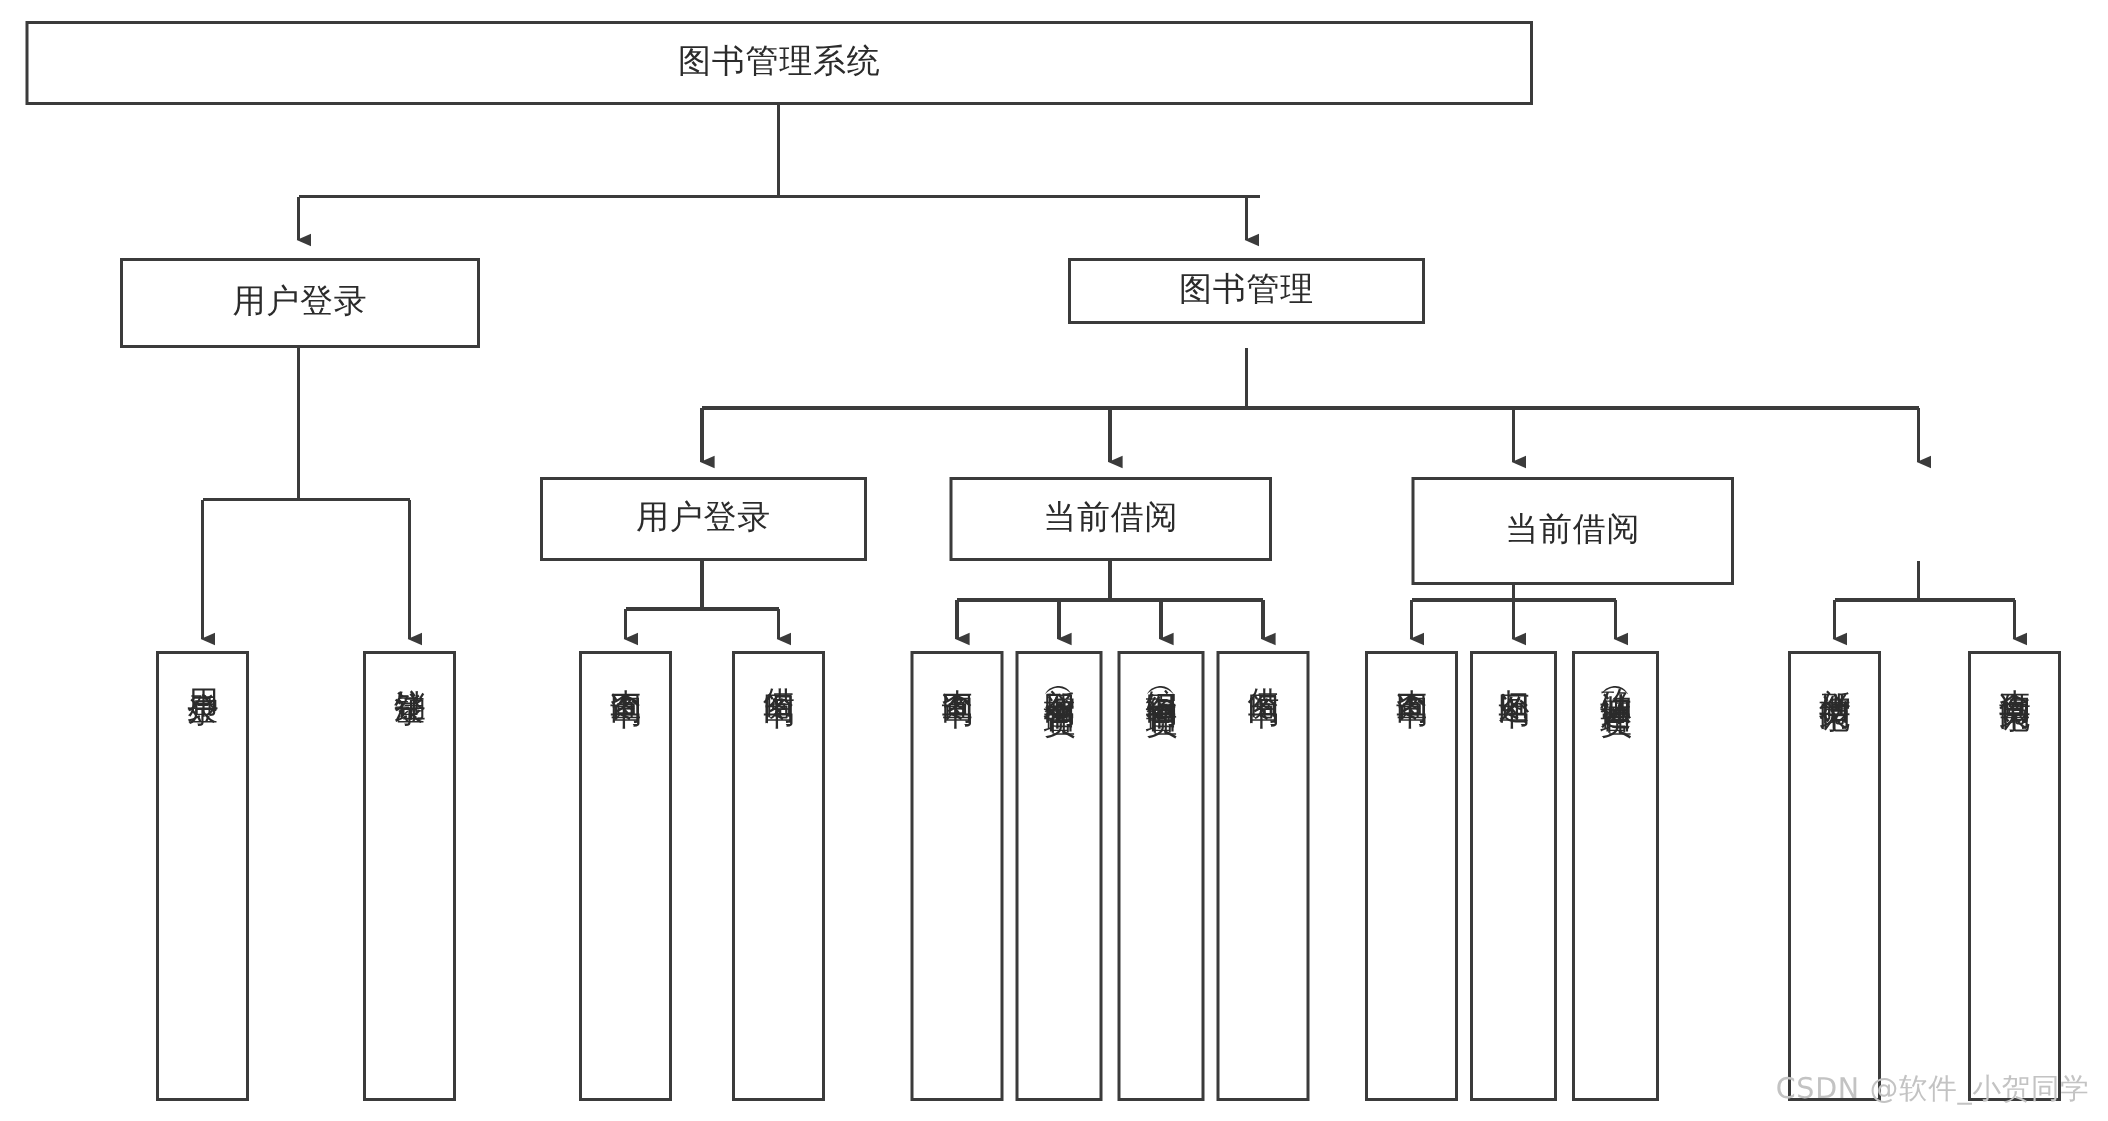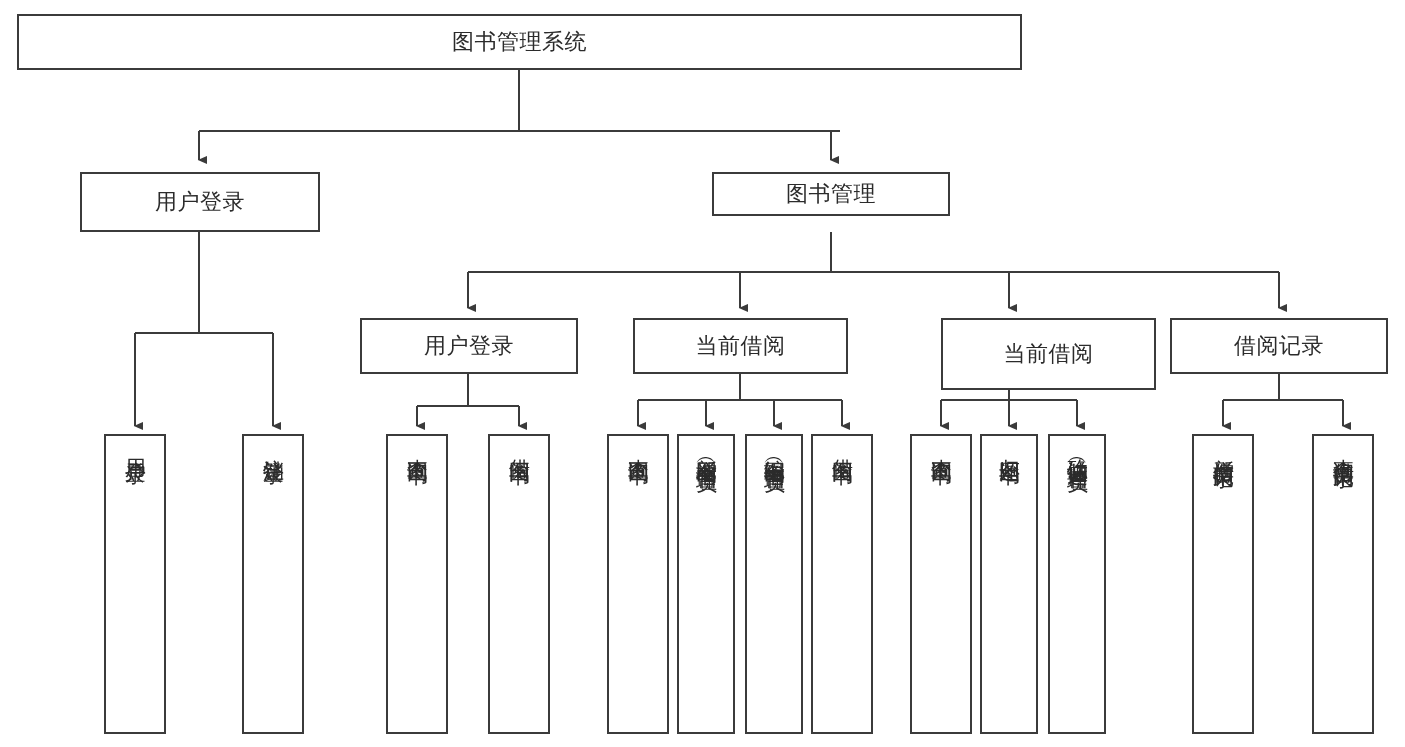--- a/index.html
+++ b/index.html
@@ -137,23 +137,20 @@
 
   <div class="node node-h" style="left:360px; top:318px; width:218px; height:56px;">
     <span>用户登录</span>
   </div>
   <div class="node node-h" style="left:633px; top:318px; width:215px; height:56px;">
     <span>当前借阅</span>
   </div>
   <div class="node node-h" style="left:941px; top:318px; width:215px; height:72px;align-items:center;">
     <span>当前借阅</span>
   </div>
-  <div class="node node-h" style="left:1170px; top:318px; width:218px; height:56px;">
-    <span>借阅记录</span>
-  </div>
 
   <div class="node node-leaf" style="left:104px; top:434px; width:62px; height:300px;">
     <span class="vtext">用户登录</span>
   </div>
   <div class="node node-leaf" style="left:242px; top:434px; width:62px; height:300px;">
     <span class="vtext">注销登录</span>
   </div>
 
   <div class="node node-leaf" style="left:386px; top:434px; width:62px; height:300px;">
     <span class="vtext">查询图书</span>
@@ -185,14 +182,15 @@
     <span class="vtext">确认归还（管理员）</span>
   </div>
 
   <div class="node node-leaf" style="left:1192px; top:434px; width:62px; height:300px;">
     <span class="vtext">新增借阅记录</span>
   </div>
   <div class="node node-leaf" style="left:1312px; top:434px; width:62px; height:300px;">
     <span class="vtext">查询借阅记录</span>
   </div>
 
+  <div id="watermark">CSDN @软件_小贺同学</div>
 
 </div>
 
 </body></html>

